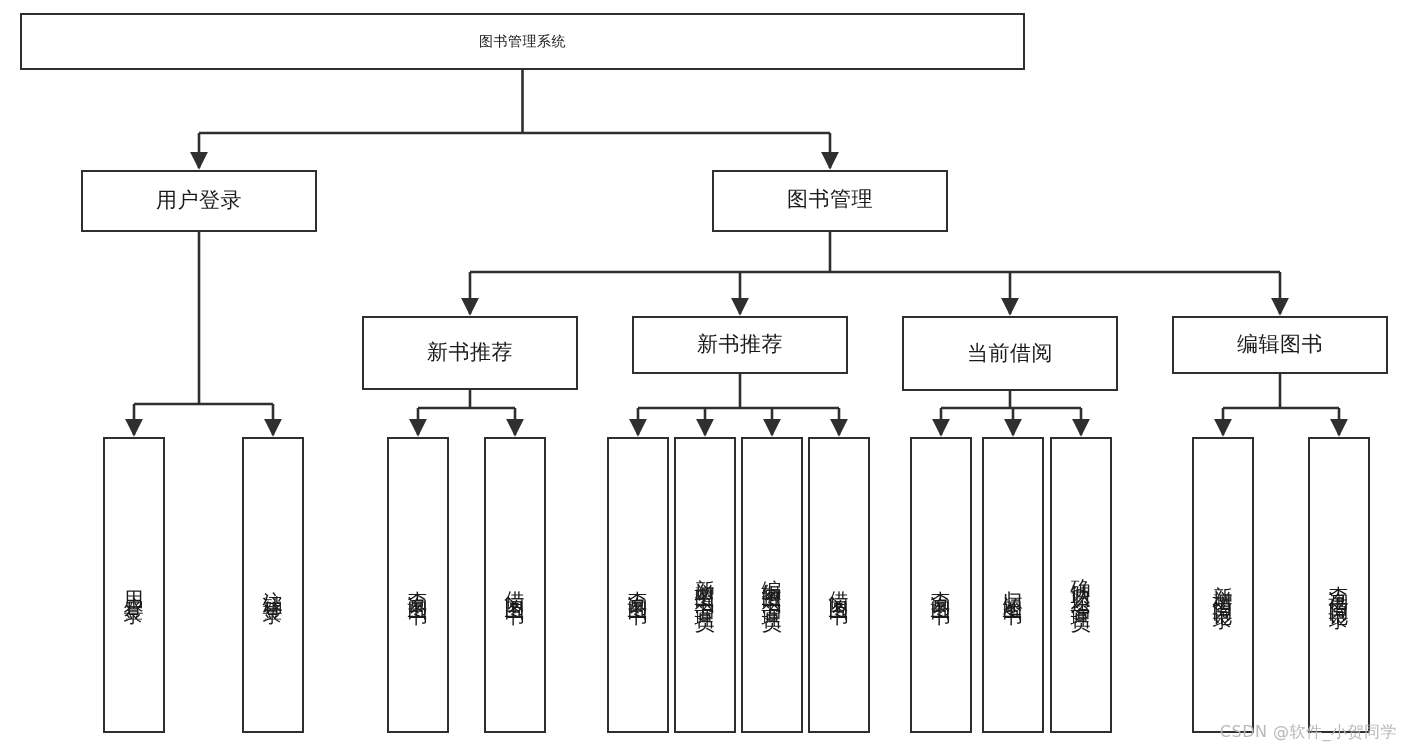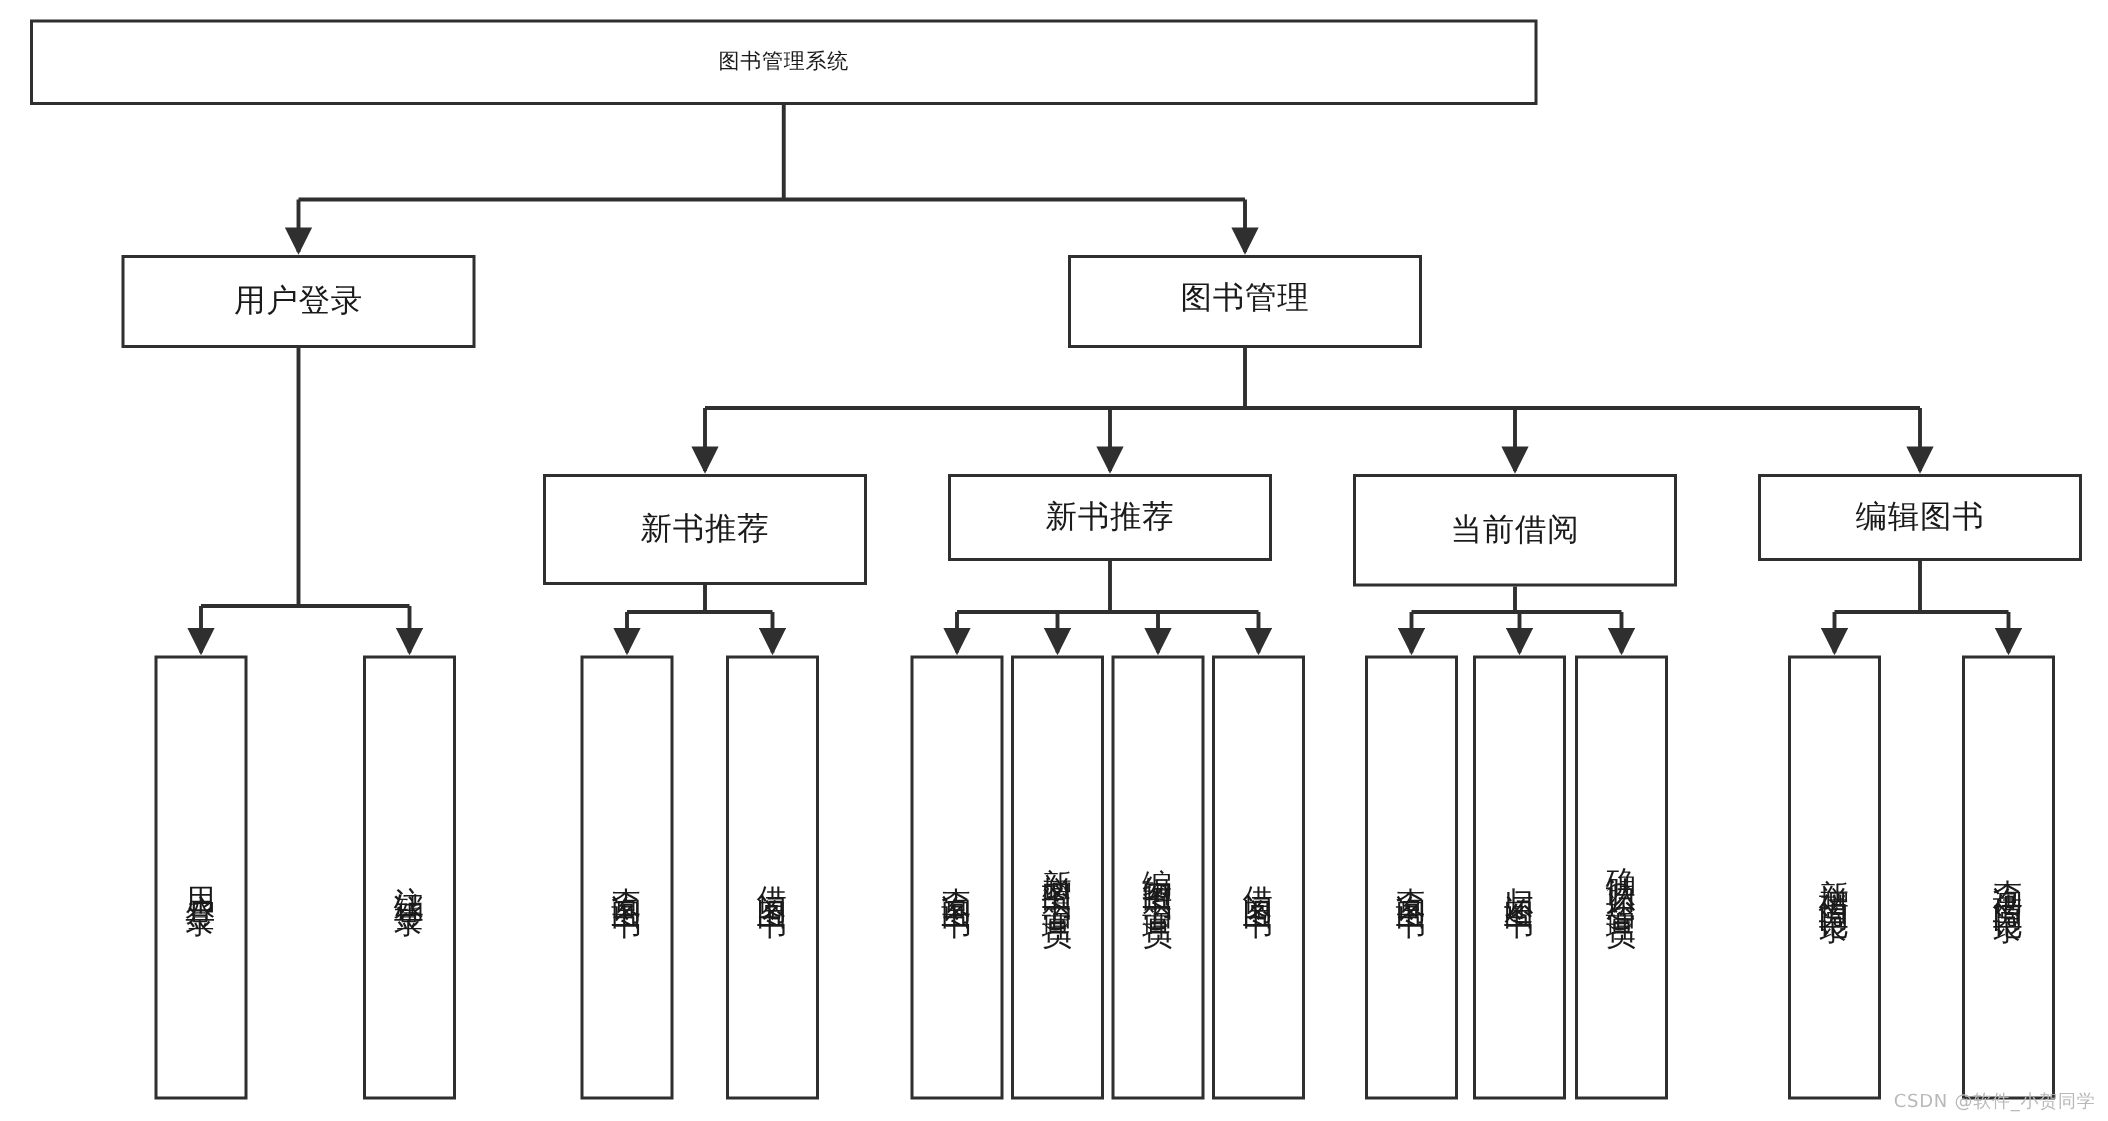--- a/index.html
+++ b/index.html
@@ -61,21 +61,21 @@
     font-size: 20px;
     line-height: 1.0;
     letter-spacing: 5px;
     white-space: nowrap;
     max-height: 100%;
   }
   #watermark {
     position: absolute;
     right: 8px;
     bottom: 4px;
-    font-size: 12px;
+    font-size: 16px;
     color: #b9b9b9;
     letter-spacing: 0.5px;
     z-index: 6;
     white-space: nowrap;
     font-family: "DejaVu Sans", "Liberation Sans", sans-serif;
   }
 </style>
 </head>
 <body>
 

